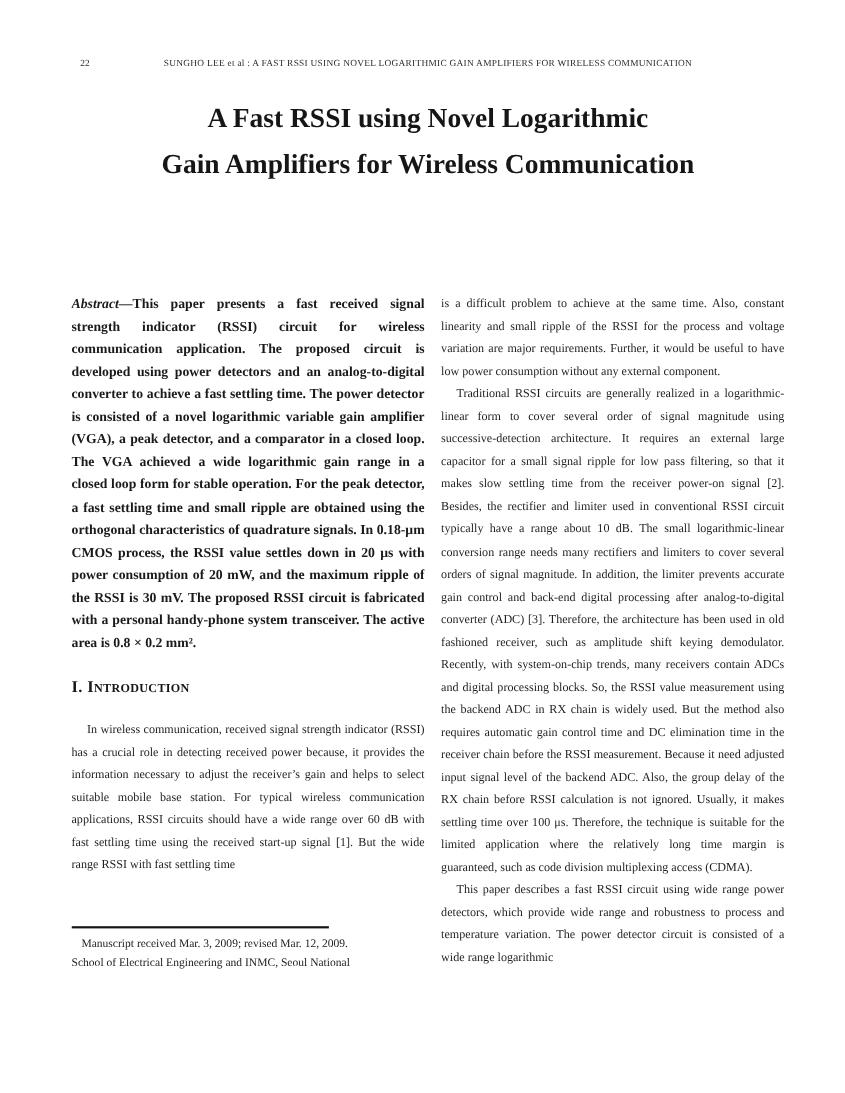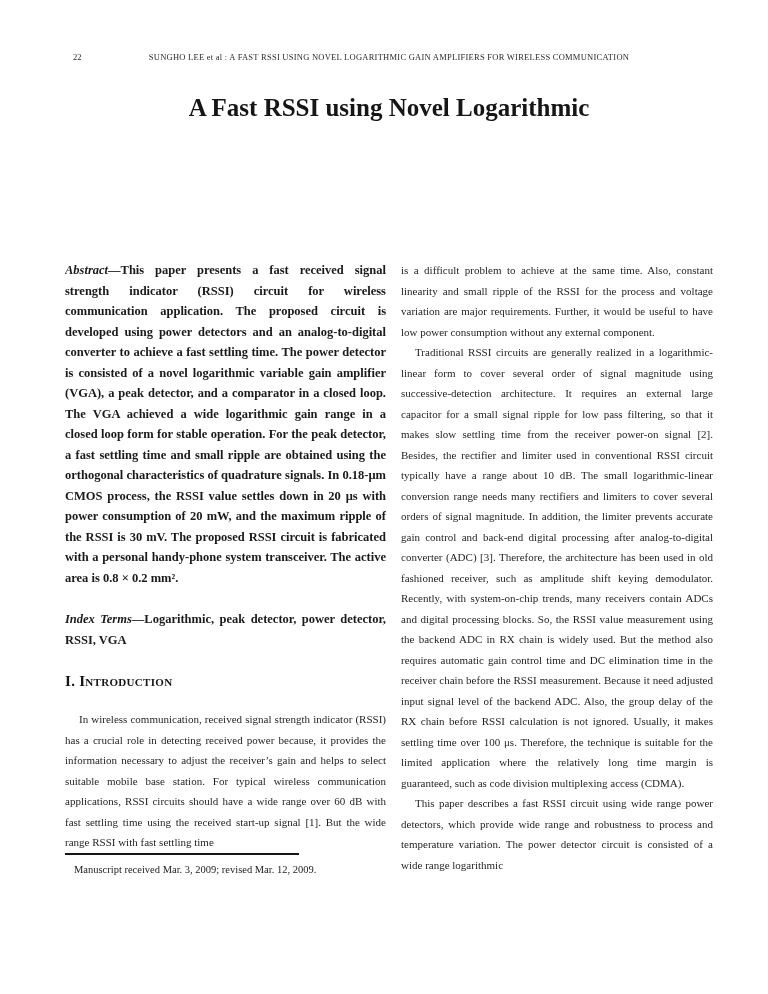--- a/index.html
+++ b/index.html
@@ -46,21 +46,21 @@
     font-size: 13.5px;
     color: #1a1a1a;
   }
   .columns {
     display: flex;
     gap: 15px;
     margin-top: 95px;
     height: 654px;
     overflow: hidden;
   }
-  .col { overflow: hidden; margin-top: 36px; }
+  .col { overflow: hidden; }
   .col.left {
     width: 321px;
     flex: 0 0 321px;
     display: flex;
     flex-direction: column;
   }
   .col.right { flex: 1 1 auto; }
   .abstract, .index-terms {
     font-weight: bold;
     font-size: 12.5px;
@@ -104,29 +104,29 @@
 
 <div class="page">
 
   <div class="running-header">
     <span class="page-num">22</span>
     <span class="run-title">SUNGHO LEE et al : A FAST RSSI USING NOVEL LOGARITHMIC GAIN AMPLIFIERS FOR WIRELESS COMMUNICATION</span>
   </div>
 
   <h1 class="title">
     <span class="tline">A Fast RSSI using Novel Logarithmic</span>
+    <span class="tline">Gain Amplifiers for Wireless Communication</span>
   </h1>
 
 
   <div class="columns">
 
     <div class="col left">
       <p class="abstract"><span class="lbl-ital">Abstract</span><span>—This paper presents a fast received signal strength indicator (RSSI) circuit for wireless communication application. The proposed circuit is developed using power detectors and an analog-to-digital converter to achieve a fast settling time. The power detector is consisted of a novel logarithmic variable gain amplifier (VGA), a peak detector, and a comparator in a closed loop. The VGA achieved a wide logarithmic gain range in a closed loop form for stable operation. For the peak detector, a fast settling time and small ripple are obtained using the orthogonal characteristics of quadrature signals. In 0.18-μm CMOS process, the RSSI value settles down in 20 μs with power consumption of 20 mW, and the maximum ripple of the RSSI is 30 mV. The proposed RSSI circuit is fabricated with a personal handy-phone system transceiver. The active area is 0.8 × 0.2 mm².</span></p>
 
-      <p class="index-terms"><span class="lbl-ital">Index Terms</span><span>—Logarithmic, peak detector, power detector, RSSI, VGA</span></p>
 
       <h2 class="section-heading">I. Introduction</h2>
 
       <p class="body-text indent">In wireless communication, received signal strength indicator (RSSI) has a crucial role in detecting received power because, it provides the information necessary to adjust the receiver’s gain and helps to select suitable mobile base station. For typical wireless communication applications, RSSI circuits should have a wide range over 60 dB with fast settling time using the received start-up signal [1]. But the wide range RSSI with fast settling time</p>
 
       <div class="footnote">
         <div class="footnote-rule"></div>
         <div class="fn-line fn-indent">Manuscript received Mar. 3, 2009; revised Mar. 12, 2009.</div>
         <div class="fn-line">School of Electrical Engineering and INMC, Seoul National</div>
 

